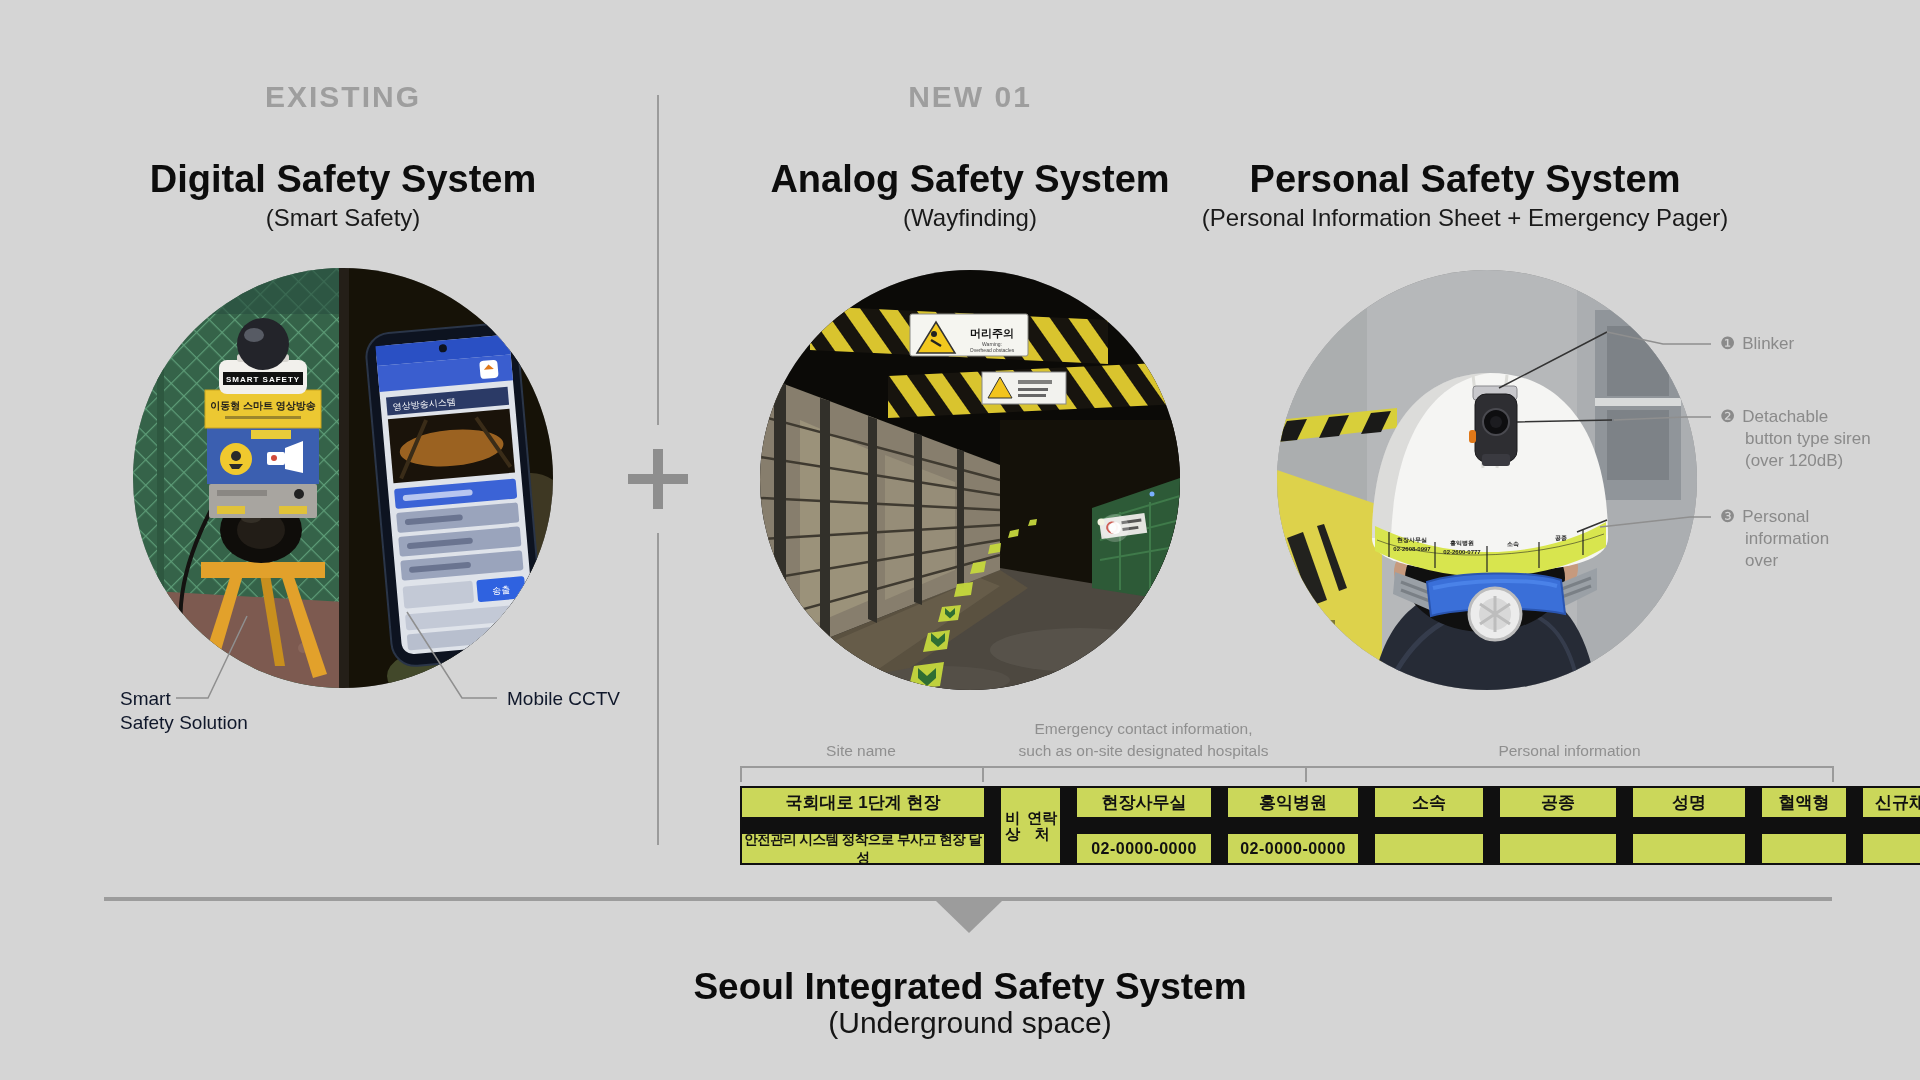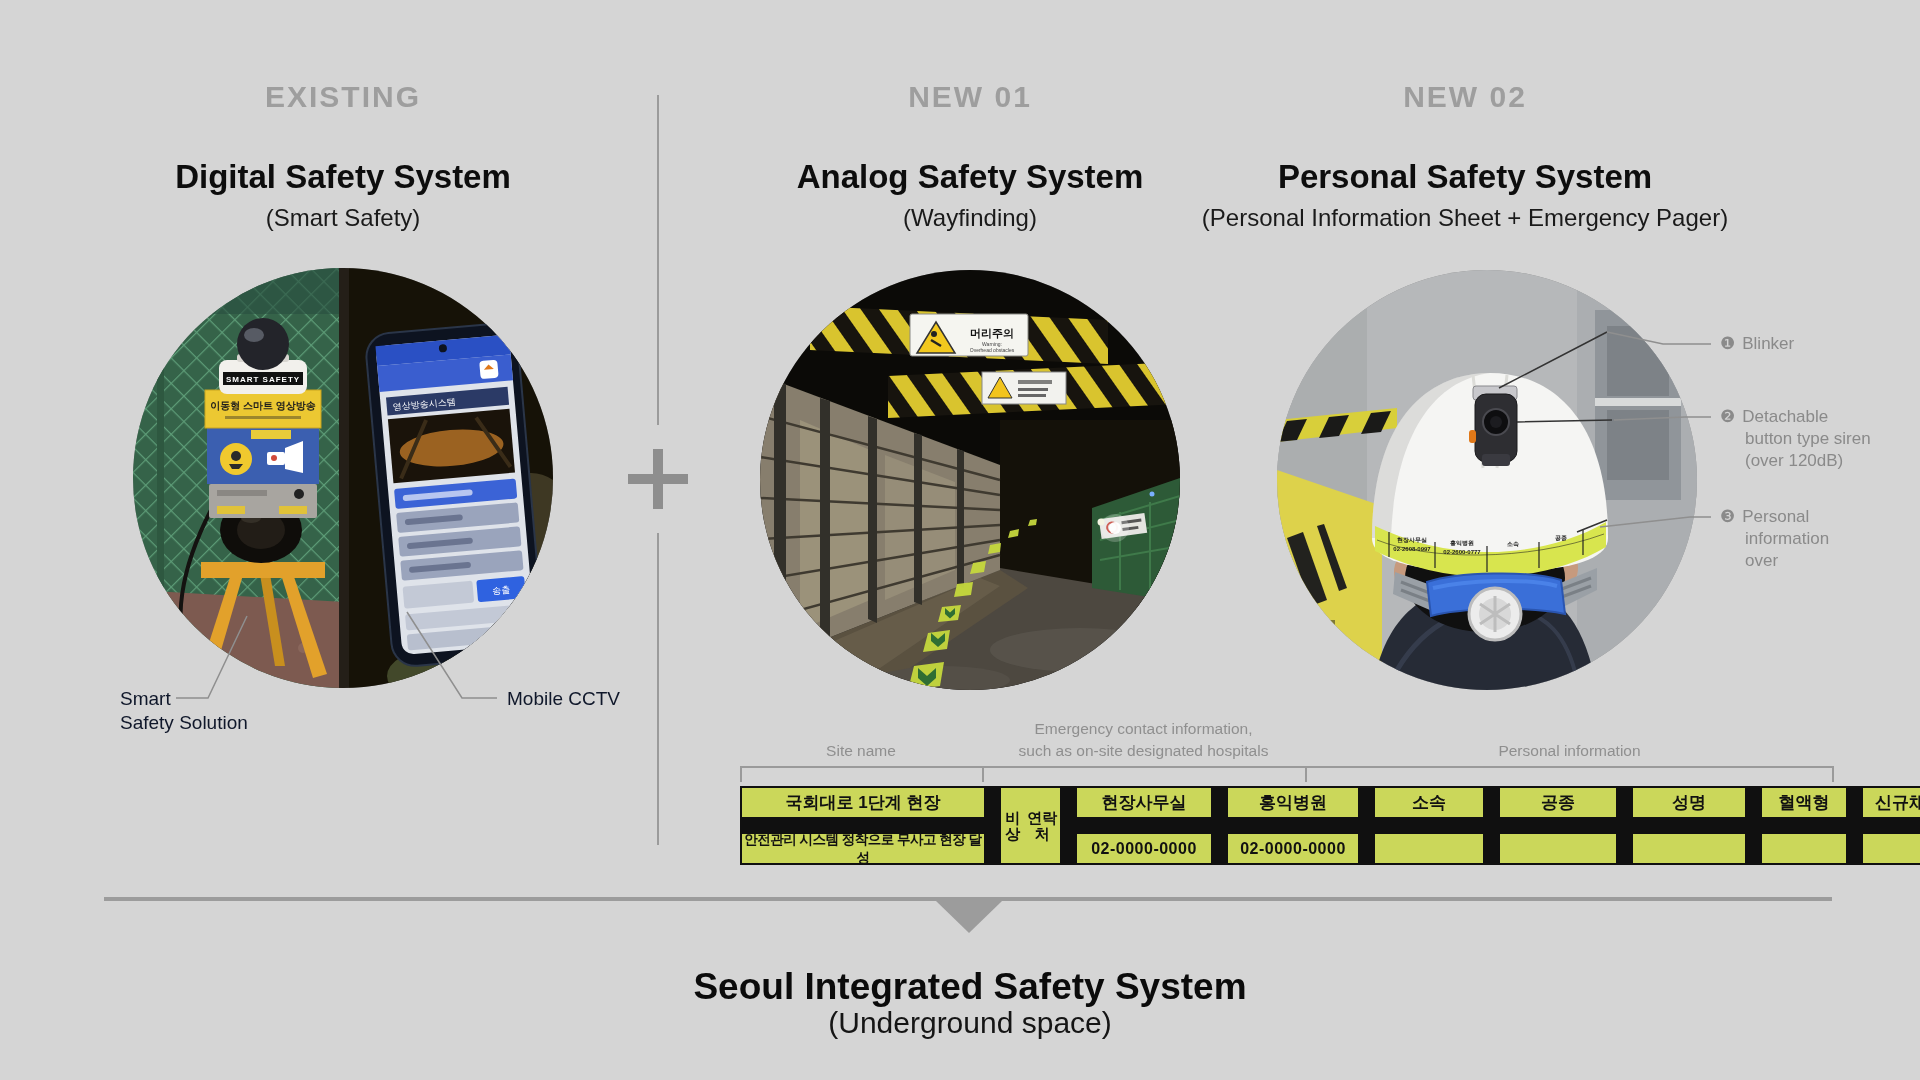--- a/index.html
+++ b/index.html
@@ -1,20 +1,20 @@
 <!DOCTYPE html>
 <html><head>
 <meta charset="utf-8">
 <style>
   html,body{margin:0;padding:0;background:#d5d5d5;}
   .stage{position:relative;width:1920px;height:1080px;background:#d5d5d5;overflow:hidden;
          font-family:"Liberation Sans","DejaVu Sans",sans-serif;}
   .abs{position:absolute;}
   .col-tag{font-size:30px;font-weight:700;letter-spacing:2px;color:#9e9e9e;text-align:center;width:480px;}
-  .col-title{font-size:33px;font-weight:700;color:#0d0d0d;text-align:center;width:520px;}
+  .col-title{font-size:38px;font-weight:700;color:#0d0d0d;text-align:center;width:520px;}
   .col-sub{font-size:24px;color:#1a1a1a;text-align:center;width:560px;}
   .circle{position:absolute;width:420px;height:420px;border-radius:50%;overflow:hidden;background:#888;}
   .vline{position:absolute;width:2px;background:#9b9b9b;left:657px;}
   .plusbar{position:absolute;background:#8e8e8e;}
   .side-label{position:absolute;font-size:19px;color:#0f172a;}
   .annot{position:absolute;left:1720px;color:#8a8a8a;font-size:17px;line-height:22px;}
   .annot .row{display:flex;gap:7px;align-items:baseline;}
   .annot .cont{padding-left:25px;}
   .grp-label{position:absolute;color:#8f8f8f;font-size:15.5px;text-align:center;line-height:22px;}
   .bracket{position:absolute;background:#9a9a9a;}
@@ -37,21 +37,20 @@
   svg text{font-family:"Liberation Sans","DejaVu Sans",sans-serif;}
   .overlay{position:absolute;left:0;top:0;pointer-events:none;}
 </style>
 </head>
 <body>
 
 <div class="stage">
 
   <div class="abs col-tag" style="left:103px;top:80px;">EXISTING</div>
   <div class="abs col-tag" style="left:730px;top:80px;">NEW 01</div>
-  <div class="abs col-tag" style="left:1225px;top:80px;">NEW 02</div>
 
   <div class="abs col-title" style="left:83px;top:158px;">Digital Safety System</div>
   <div class="abs col-title" style="left:710px;top:158px;">Analog Safety System</div>
   <div class="abs col-title" style="left:1205px;top:158px;">Personal Safety System</div>
 
   <div class="abs col-sub" style="left:63px;top:204px;">(Smart Safety)</div>
   <div class="abs col-sub" style="left:1185px;top:204px;">(Personal Information Sheet + Emergency Pager)</div>
   <div class="abs col-sub" style="left:690px;top:204px;">(Wayfinding)</div>
 
   <div class="vline" style="top:95px;height:330px;"></div>

